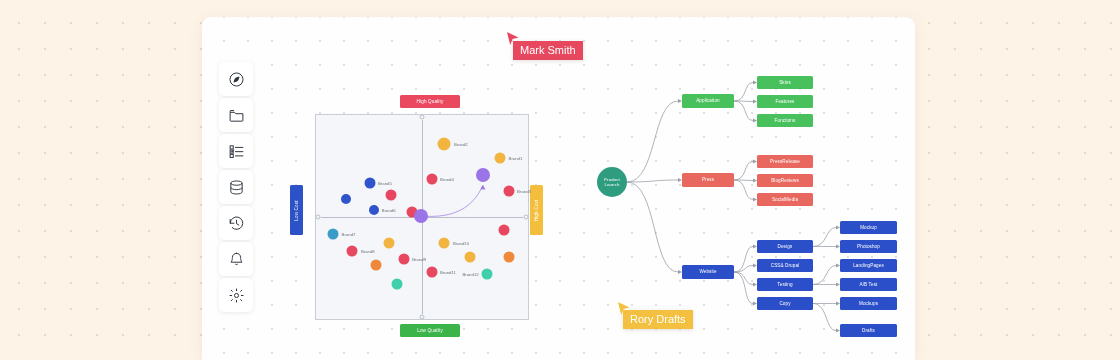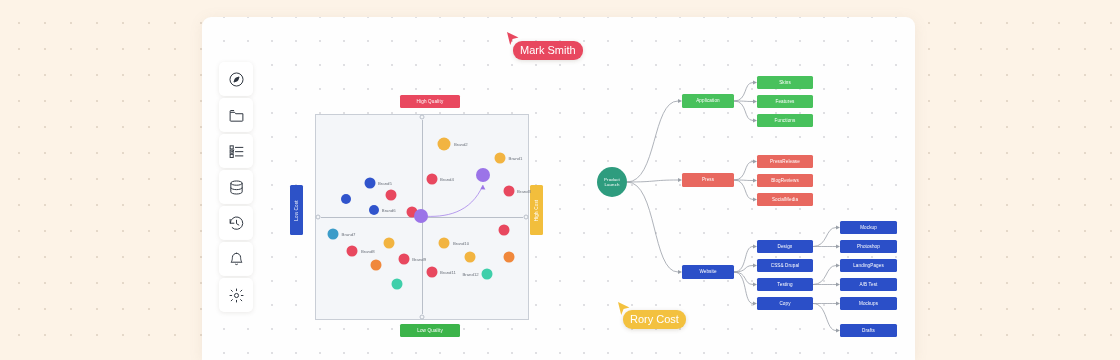--- a/index.html
+++ b/index.html
@@ -156,21 +156,21 @@
     font-size: 4.4px;
     flex-direction: column;
   }
 
   
   .cursor-badge {
     position: absolute;
     color: #ffffff;
     font-size: 11px;
     padding: 3px 7px 4px 7px;
-    border-radius: 9px;
+    border-radius: 0;
     white-space: nowrap;
     box-shadow: 0 1px 4px rgba(90,70,50,0.18);
     z-index: 60;
     cursor: default;
   }
   #cursor-mark { left: 513px; top: 41px; background: #e8485f; }
   #cursor-rory { left: 623px; top: 310px; background: #f3c13f; }
   .cursor-arrow { position: absolute; z-index: 59; }
   #arrow-mark { left: 506px; top: 31px; }
   #arrow-rory { left: 617px; top: 301px; }
@@ -431,13 +431,13 @@
 </div>
 
 <svg class="cursor-arrow" id="arrow-mark" width="14" height="16" viewBox="0 0 14 16">
   <path d="M1 1 L12.5 6.5 L6.6 8 L4.2 14 Z" fill="#e8485f"></path>
 </svg>
 <div class="cursor-badge" id="cursor-mark">Mark Smith</div>
 
 <svg class="cursor-arrow" id="arrow-rory" width="14" height="16" viewBox="0 0 14 16">
   <path d="M1 1 L12.5 6.5 L6.6 8 L4.2 14 Z" fill="#f3c13f"></path>
 </svg>
-<div class="cursor-badge" id="cursor-rory">Rory Cost</div>
+<div class="cursor-badge" id="cursor-rory">Rory Drafts</div>
 
 </body></html>

